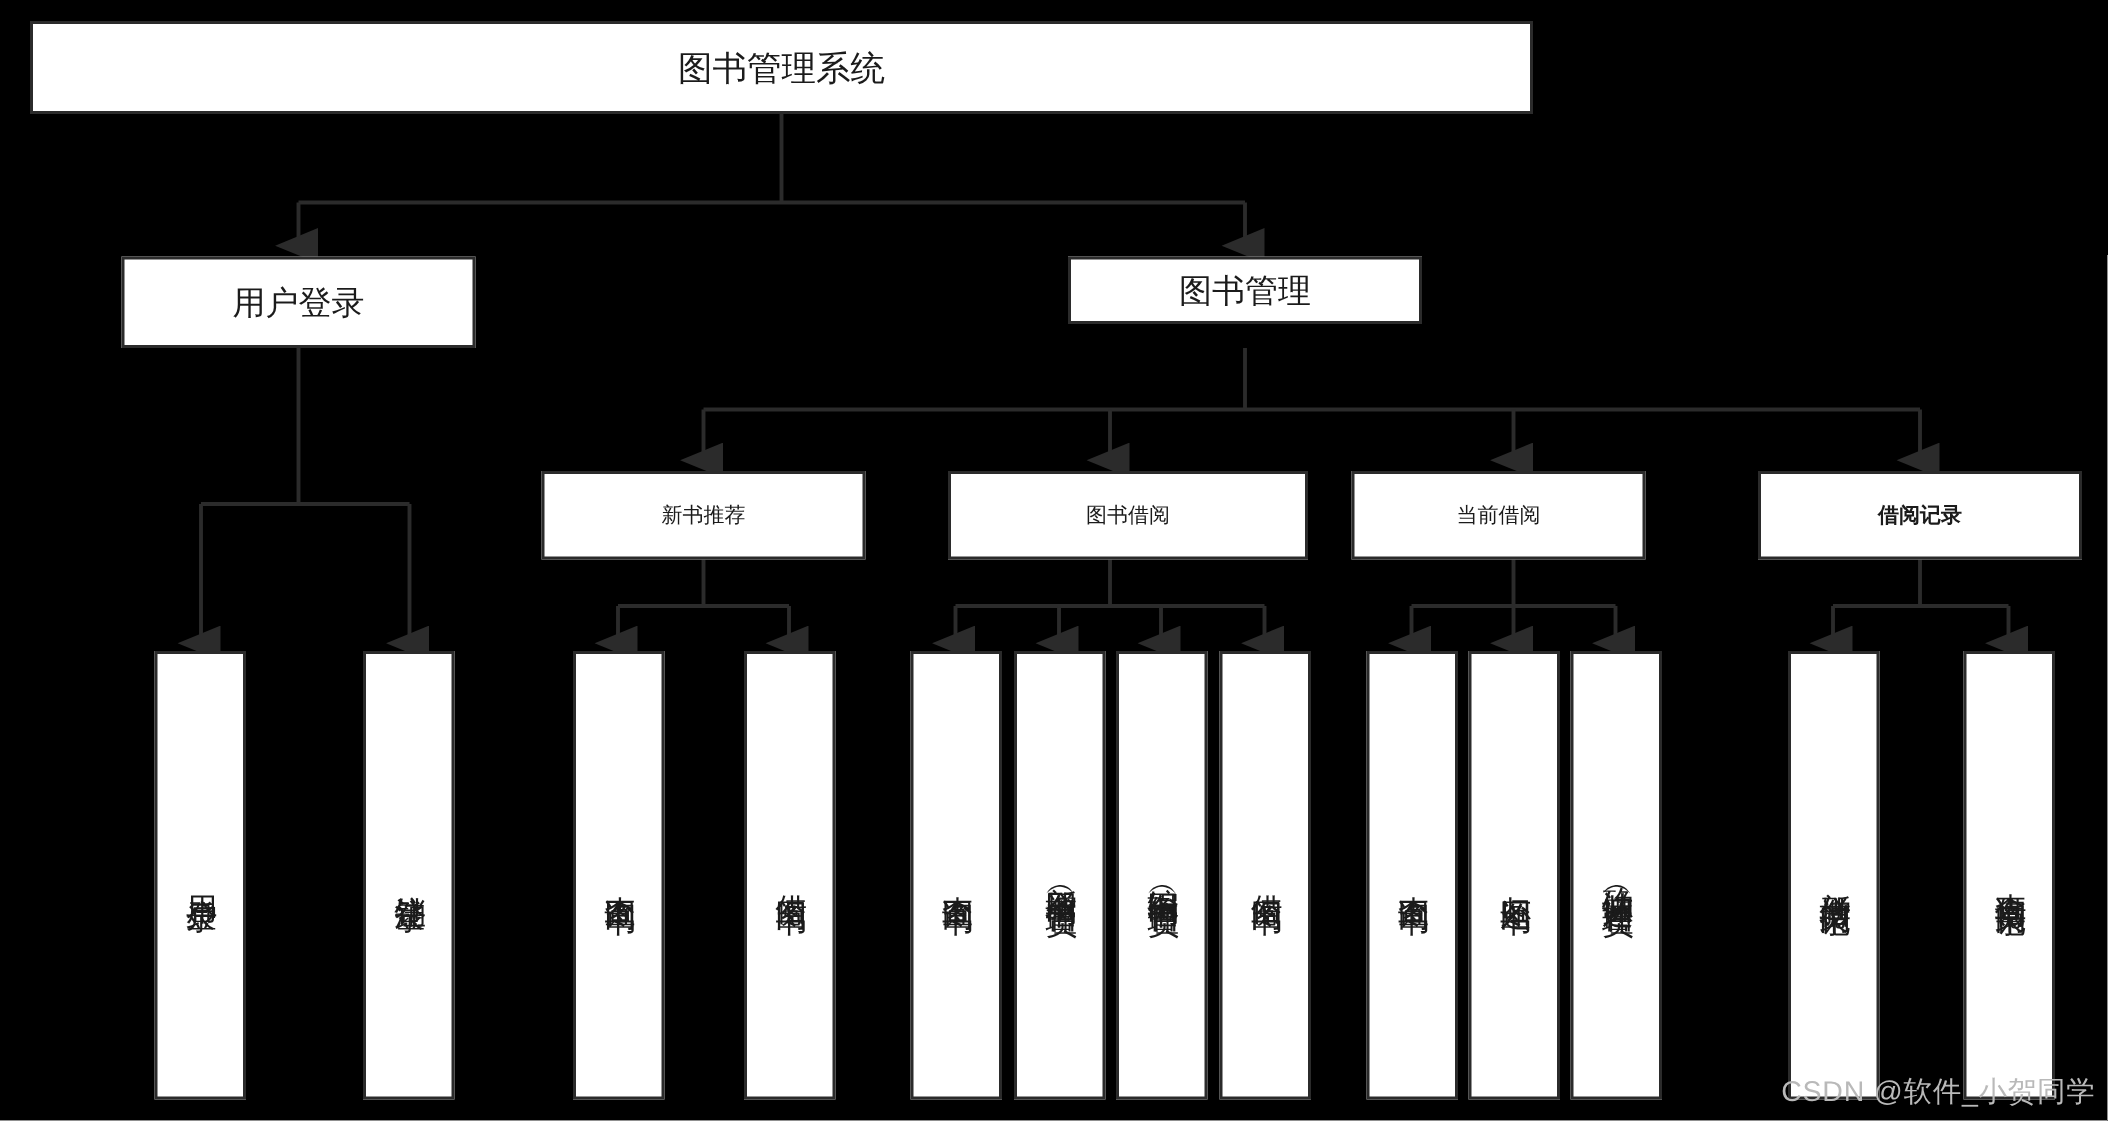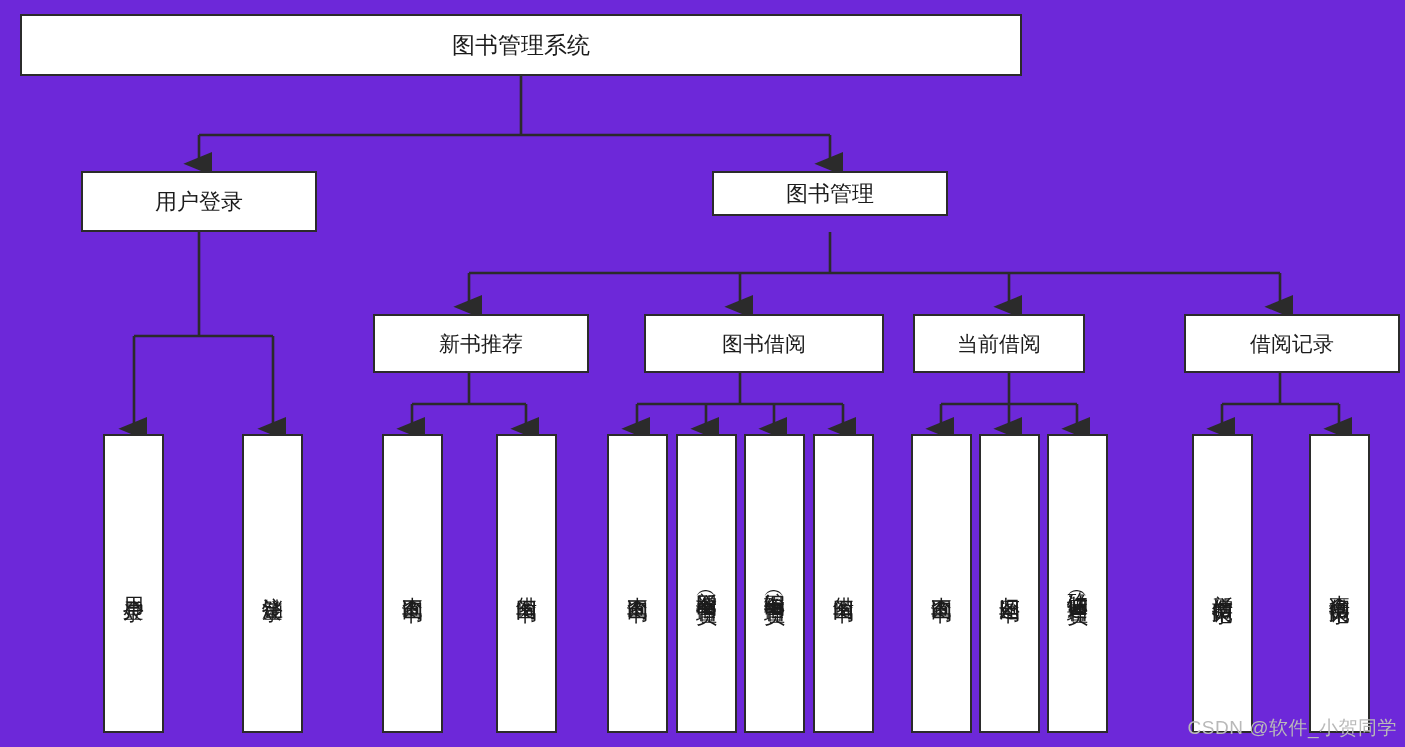--- a/index.html
+++ b/index.html
@@ -7,43 +7,42 @@
     padding: 0;
     background: #ffffff;
   }
   body {
     font-family: "Liberation Sans", "DejaVu Sans", sans-serif;
   }
   #canvas {
     position: relative;
     width: 1405px;
     height: 747px;
-    background: #6d28d9;
+    background: #000000;
     overflow: hidden;
   }
   .node {
     position: absolute;
     box-sizing: border-box;
     border: 2.5px solid #2b2b2b;
     background: #ffffff;
     display: flex;
     align-items: center;
     justify-content: center;
     color: #1b1b1b;
     z-index: 3;
   }
   .node.root {
     font-size: 23px;
   }
   .node.lvl2 {
     font-size: 22px;
   }
   .node.lvl3 {
-    font-size: 21px;
-    margin-left: 12px;
+    font-size: 14px;
   }
   .node.leaf {
     font-size: 21px;
     writing-mode: vertical-rl;
     text-orientation: upright;
     letter-spacing: 2px;
     line-height: 1.05;
     padding: 4px 0;
     white-space: nowrap;
   }
@@ -136,24 +135,24 @@
   <div class="node lvl2" style="left:712px; top:171px; width:236px; height:45px;">
     <span class="label">图书管理</span>
   </div>
 
   <div class="node lvl3" style="left:361px; top:314px; width:216px; height:59px;">
     <span class="label">新书推荐</span>
   </div>
   <div class="node lvl3" style="left:632px; top:314px; width:240px; height:59px;">
     <span class="label">图书借阅</span>
   </div>
-  <div class="node lvl3" style="left:901px; top:314px; width:172px; height:59px;">
+  <div class="node lvl3" style="left:901px; top:314px; width:196px; height:59px;">
     <span class="label">当前借阅</span>
   </div>
-  <div class="node lvl3" style="left:1172px; top:314px; width:216px; height:59px;">
+  <div class="node lvl3" style="left:1172px; top:314px; width:216px; height:59px;font-weight:bold;">
     <span class="label">借阅记录</span>
   </div>
 
   <div class="node leaf" style="left:103px; top:434px; width:61px; height:299px;">
     <span class="label">用户登录</span>
   </div>
   <div class="node leaf" style="left:242px; top:434px; width:61px; height:299px;">
     <span class="label">注销登录</span>
   </div>
 

